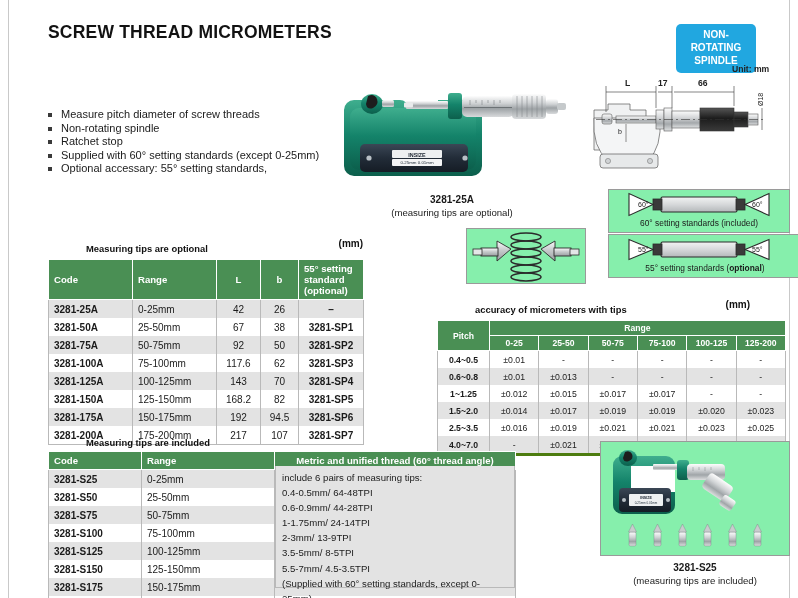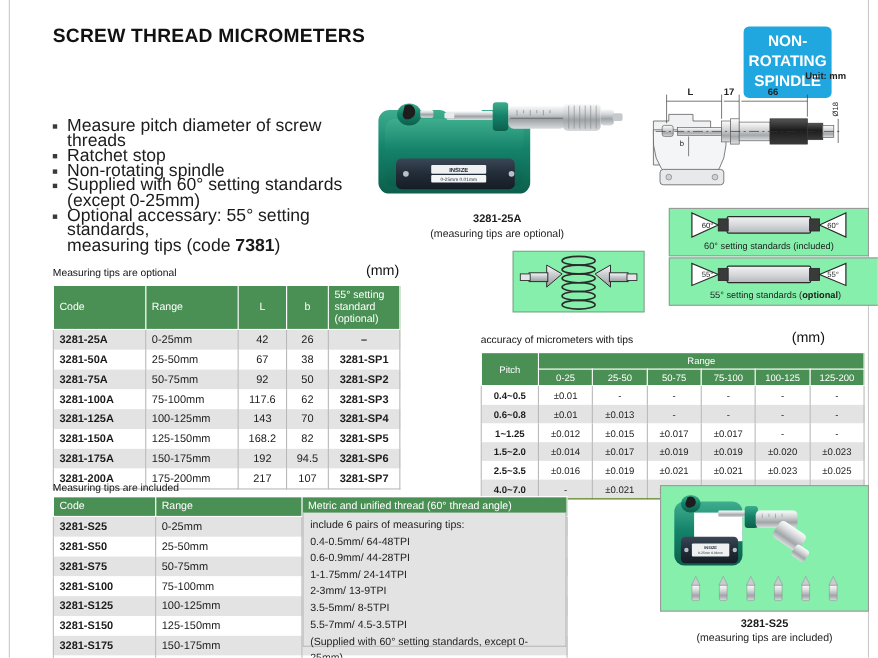--- a/index.html
+++ b/index.html
@@ -14,34 +14,34 @@
 
   
   #page-title{
     position:absolute;left:48px;top:22px;
     font-size:17.5px;font-weight:bold;letter-spacing:.2px;color:#121212;
   }
   #badge{
     position:absolute;left:676px;top:24px;width:76px;
     background:#21a7e0;border-radius:5px;
     padding:5px 2px 6px;text-align:center;
-    color:#fff;font-size:14px;font-weight:bold;line-height:1.28;
+    color:#fff;font-size:10px;font-weight:bold;line-height:1.28;
   }
 
   
   #features{position:absolute;left:48px;top:108px;width:300px;}
-  .feat{position:relative;padding-left:13px;font-size:16px;line-height:13.6px;color:#1b1b1b;}
+  .feat{position:relative;padding-left:13px;font-size:11px;line-height:13.6px;color:#1b1b1b;}
   .feat .bl{position:absolute;left:0;top:5px;width:4px;height:4px;background:#3a3a3a;}
   .feat b{font-weight:bold;}
 
   
-  .tbl-cap{font-size:9.4px;font-weight:normal;color:#111;}
-  .tbl-unit{font-size:13px;font-weight:normal;color:#111;float:right;}
+  .tbl-cap{font-size:9.4px;font-weight:bold;color:#111;margin-left:38px;}
+  .tbl-unit{font-size:10px;font-weight:bold;color:#111;float:right;}
   table{border-collapse:collapse;table-layout:fixed;}
-  th{background:#4a8f54;color:#fff;font-size:9.6px;font-weight:normal;
+  th{background:#4a8f54;color:#fff;font-size:9.6px;font-weight:bold;
      border:1px solid #ffffff;padding:3px 5px;text-align:left;vertical-align:middle;}
   td{font-size:10px;border-left:1px solid #b9b9b9;border-right:1px solid #b9b9b9;
      padding:2px 5px;height:14px;vertical-align:middle;color:#1b1b1b;}
   tr.odd td{background:#e3e3e3;}
   tr.even td{background:#ffffff;}
   td.code{font-weight:bold;}
   td.ctr{text-align:center;}
 
   
   #table-optional-wrap{position:absolute;left:48px;top:238px;width:315px;}
@@ -50,26 +50,26 @@
   #table-optional th.c-l,#table-optional th.c-b{text-align:center;}
   #table-optional td.bot{border-bottom:1px solid #b9b9b9;}
 
   
   #table-accuracy-wrap{position:absolute;left:437px;top:299px;width:313px;}
   #table-accuracy{width:349px;}
   #table-accuracy th{text-align:center;padding:2px 2px;font-size:8.6px;}
   #table-accuracy th.pitch-h{width:52px;}
   #table-accuracy td{font-size:8.7px;text-align:center;padding:2px 1px;height:13px;}
   #table-accuracy td.pitch{font-weight:bold;}
-  #table-accuracy td.bot{border-bottom:1px solid #4d7c0f;}
+  #table-accuracy td.bot{border-bottom:3px solid #4d7c0f;}
 
   
   #table-included-wrap{position:absolute;left:48px;top:437px;width:467px;}
   #table-included{width:467px;}
-  #table-included th.c-thread{text-align:left;}
+  #table-included th.c-thread{text-align:center;}
   #table-included td.bot{border-bottom:1px solid #b9b9b9;}
   #thread-col{
     position:absolute;left:275px;top:466px;width:240px;height:122px;
     background:#e3e3e3;border-left:1px solid #b9b9b9;border-right:1px solid #b9b9b9;
     border-bottom:1px solid #b9b9b9;
     padding:4px 6px 0 6px;box-sizing:border-box;
   }
   #thread-col div{font-size:9.6px;line-height:15.1px;color:#1b1b1b;}
 
   
@@ -92,27 +92,24 @@
 
   <div id="page-title">SCREW THREAD MICROMETERS</div>
 
   <div id="badge">
     <div>NON-ROTATING</div>
     <div>SPINDLE</div>
   </div>
 
   <div id="features">
     <div class="feat"><span class="bl"></span><span>Measure pitch diameter of screw threads</span></div>
+    <div class="feat"><span class="bl"></span><span>Non-rotating spindle</span></div>
     <div class="feat"><span class="bl"></span><span>Ratchet stop</span></div>
-    <div class="feat"><span class="bl"></span><span>Non-rotating spindle</span></div>
     <div class="feat"><span class="bl"></span><span>Supplied with 60° setting standards (except 0-25mm)</span></div>
     <div class="feat"><span class="bl"></span><span>Optional accessary: 55° setting standards,</span></div>
-    <div class="feat cont" style="padding-left:13px;">
-      <span>measuring tips (code <b>7381</b>)</span>
-    </div>
   </div>
 
   <div style="position:absolute;left:336px;top:78px;width:232px;height:112px;">
     <svg width="232" height="112" viewBox="0 0 232 112">
       <defs>
         <linearGradient id="gFrame" x1="0" y1="0" x2="0" y2="1">
           <stop offset="0%" stop-color="#3fae8e"></stop>
             <stop offset="45%" stop-color="#14836a"></stop>
             <stop offset="100%" stop-color="#0c5f4c"></stop>
         </linearGradient>

